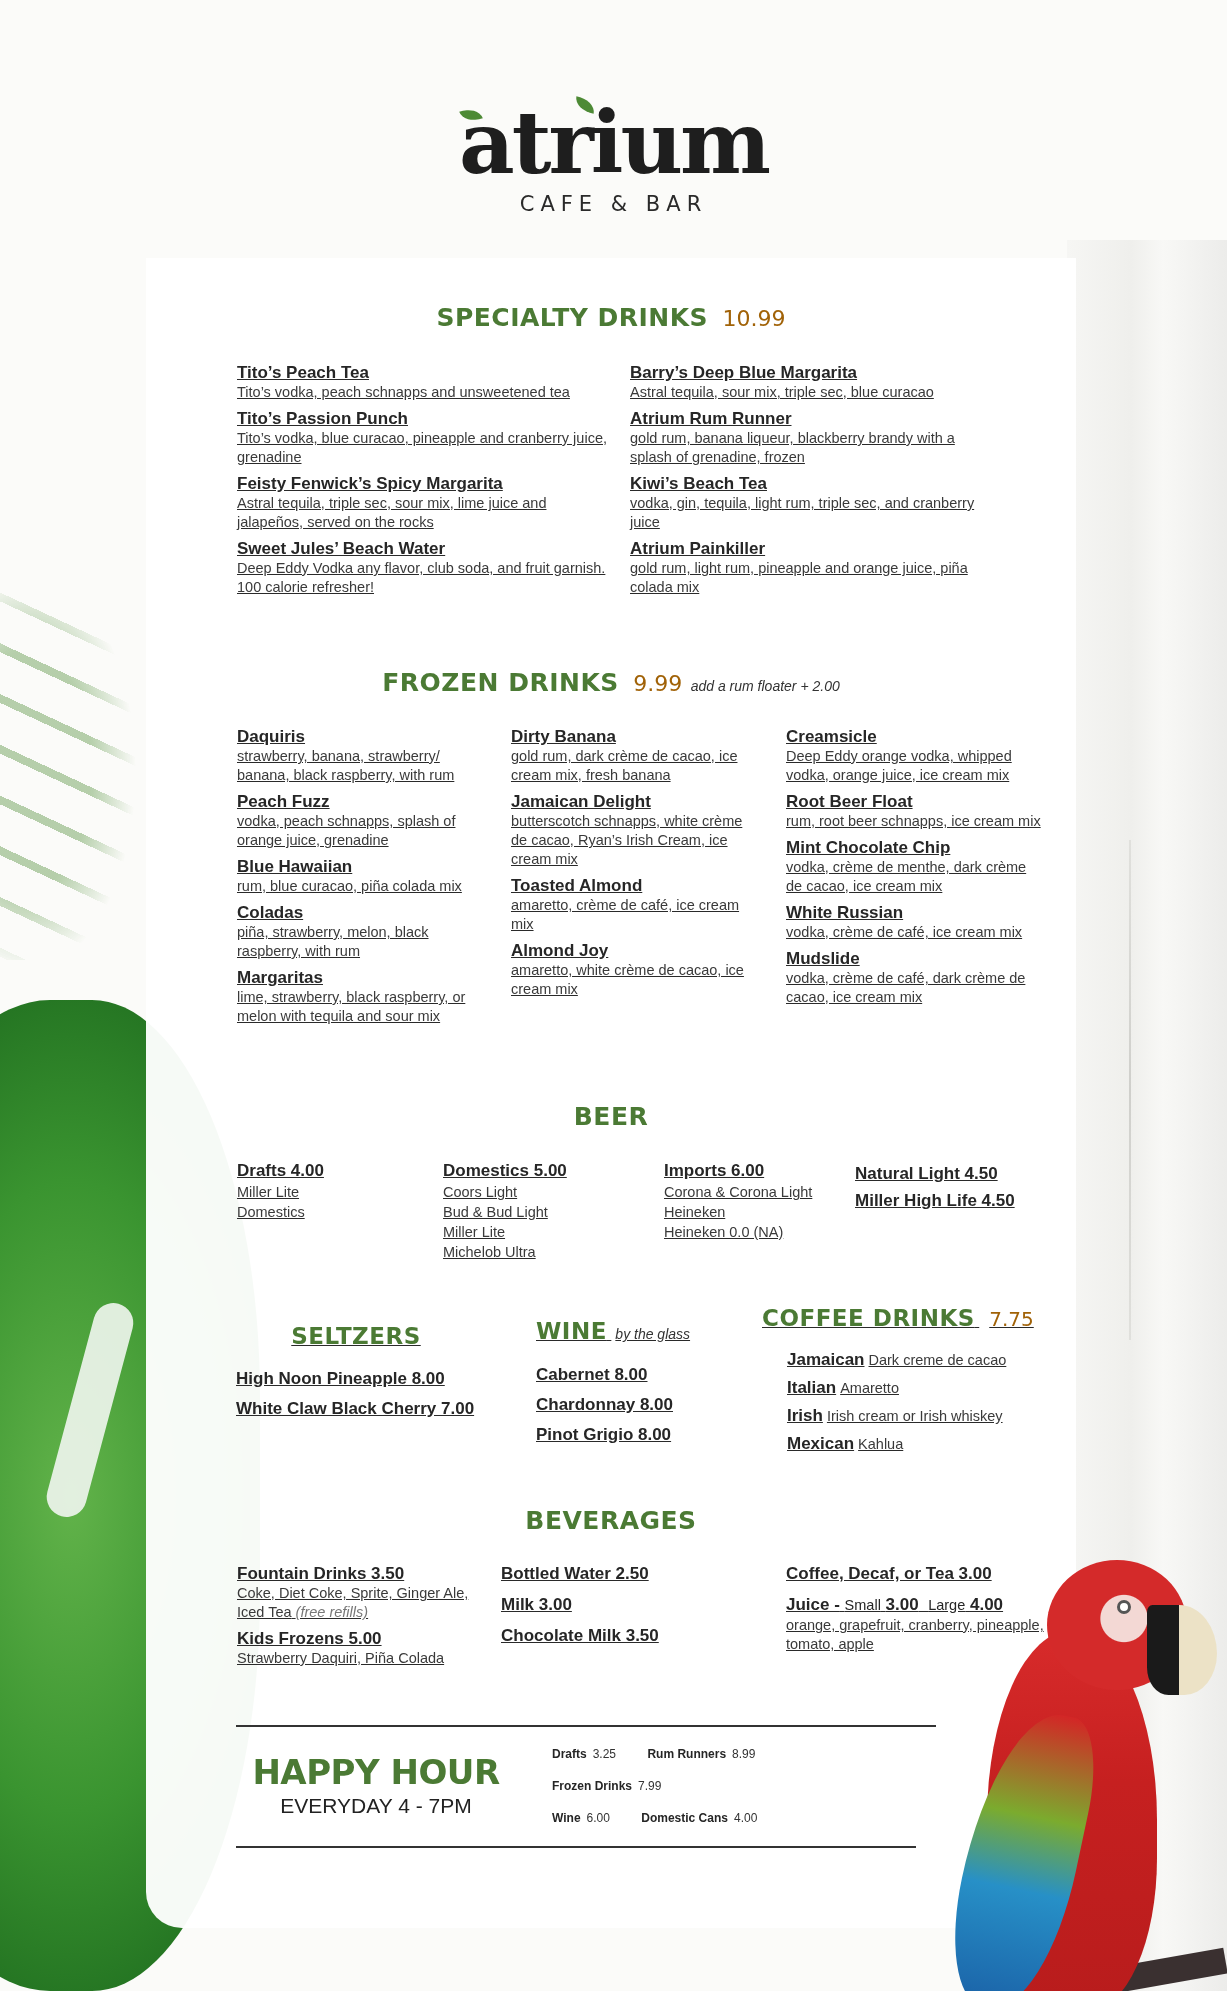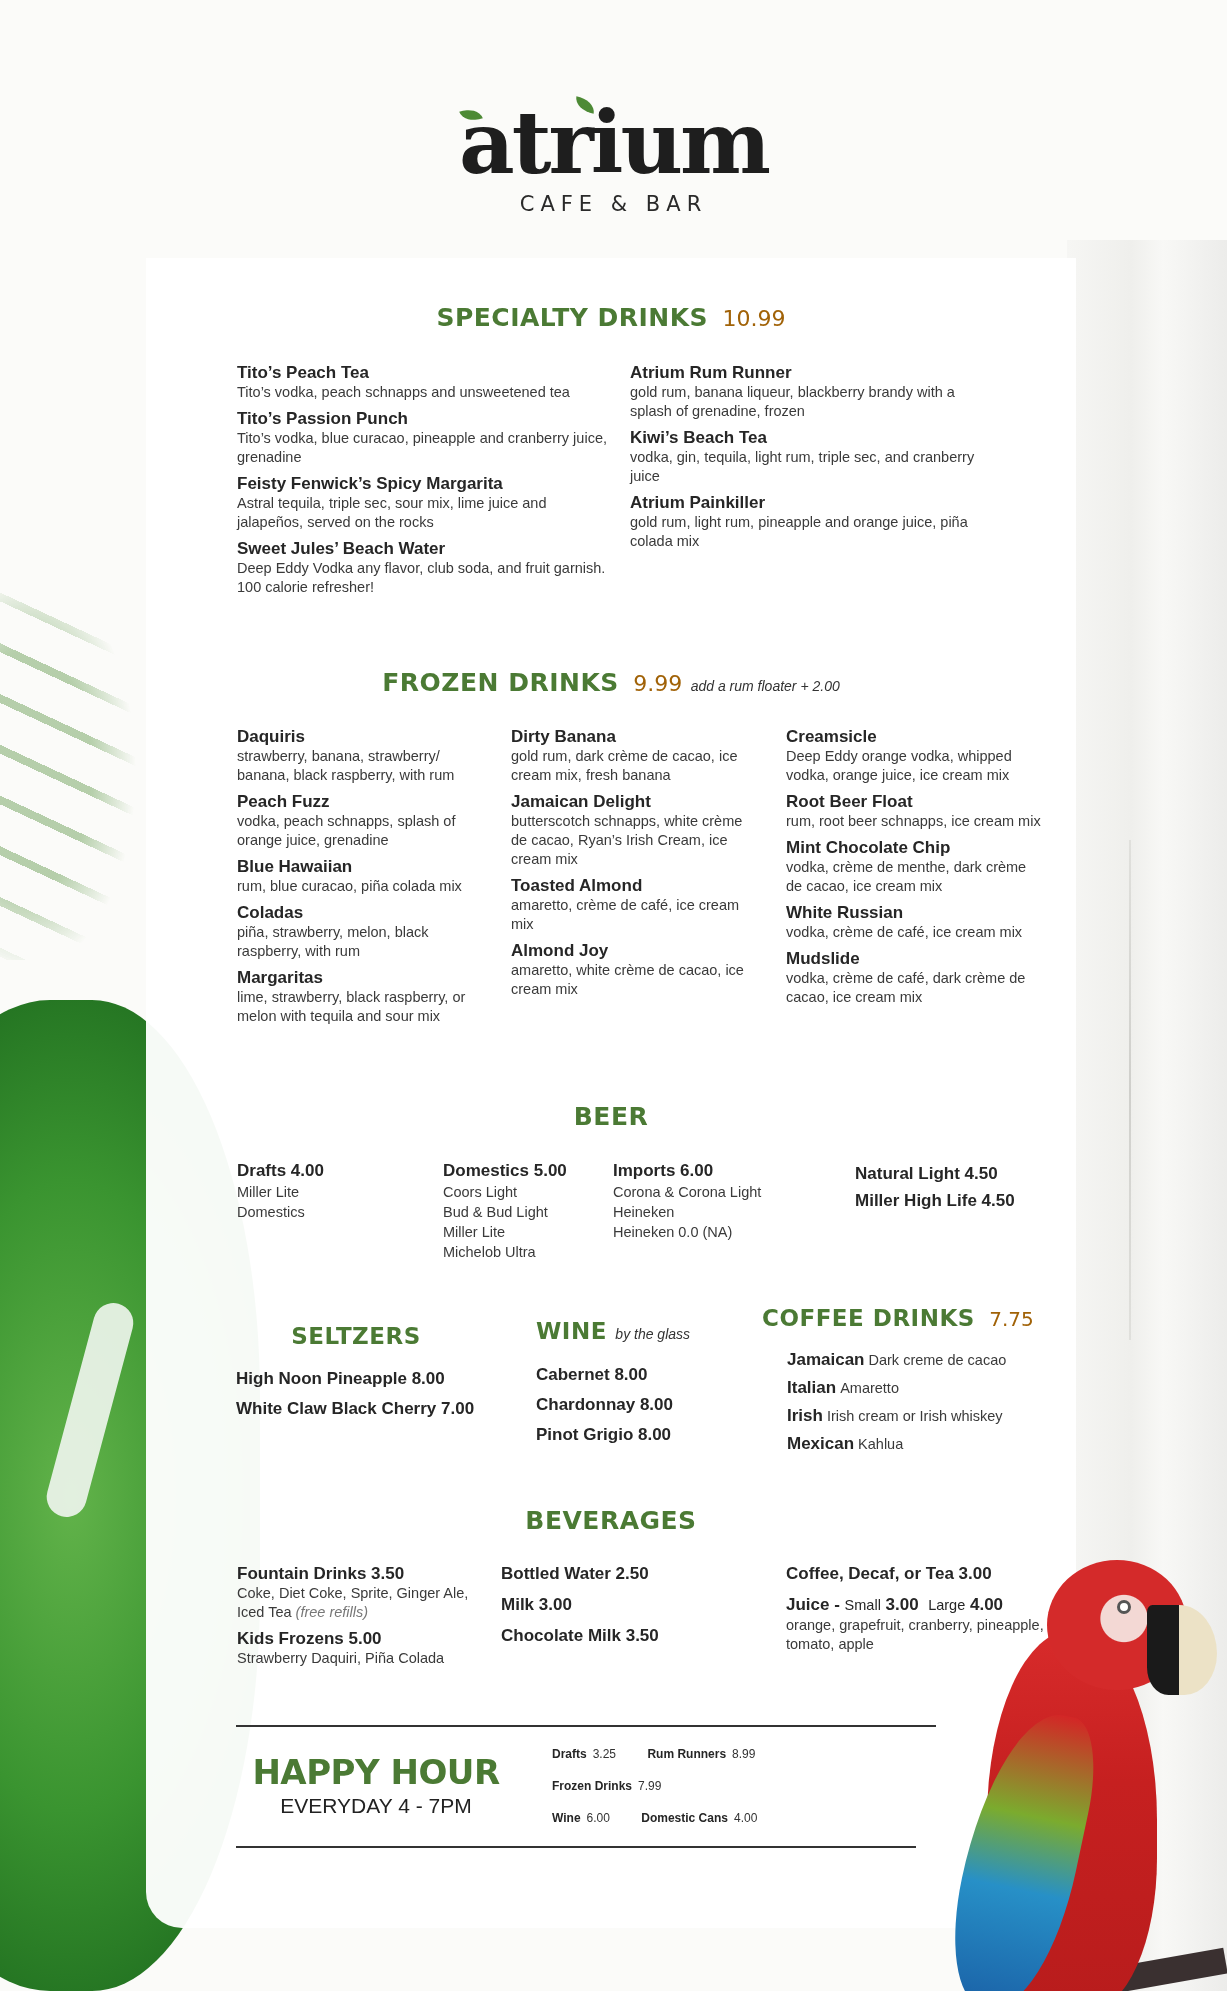--- a/index.html
+++ b/index.html
@@ -74,21 +74,21 @@
   }
   .logo-leaf { position: absolute; width: 20px; height: 14px; background: #4d8a35; border-radius: 0 100% 0 100%; }
   .logo-sub {
     margin-top: 6px; font-family: "DejaVu Sans", sans-serif; font-size: 21px; letter-spacing: 6px; color: #2a2a2a;
   }
   .sec-head { position: absolute; left: 146px; width: 930px; text-align: center; white-space: nowrap; }
   .sec-title { font-family: "DejaVu Sans", sans-serif; font-weight: 700; font-size: 25px; color: #4b7a34; letter-spacing: 0.5px; }
   .sec-price { font-family: "DejaVu Sans", sans-serif; font-size: 22px; color: #a16207; margin-left: 10px; }
   .sec-note { font-style: italic; font-size: 14px; color: #333; margin-left: 4px; }
 
-  .col { position: absolute; }
+  .col { position: absolute; text-decoration: underline; }
   .item-name { font-size: 17px; font-weight: 700; color: #262626; line-height: 21px; }
   .item-desc { font-size: 14.5px; color: #3a3a3a; line-height: 19px; margin-bottom: 6px; }
   .item { margin-bottom: 2px; }
 
   .beer-head { font-size: 17px; font-weight: 700; color: #262626; line-height: 22px; }
   .beer-line { font-size: 14.5px; color: #3a3a3a; line-height: 20px; }
   .list-line { font-size: 17px; font-weight: 700; color: #262626; line-height: 30px; }
   .coffee-line { font-size: 17px; line-height: 28px; }
   .coffee-line b { font-weight: 700; color: #262626; }
   .coffee-line span { font-size: 14.5px; color: #3a3a3a; margin-left: 4px; }
@@ -136,20 +136,24 @@
       <div class="item-name">Feisty Fenwick’s Spicy Margarita</div>
       <div class="item-desc">Astral tequila, triple sec, sour mix, lime juice and jalapeños, served on the rocks</div>
     </div>
   <div class="item">
       <div class="item-name">Sweet Jules’ Beach Water</div>
       <div class="item-desc">Deep Eddy Vodka any flavor, club soda, and fruit garnish. 100 calorie refresher!</div>
     </div>
 </div>
 <div class="col" style="left:630px; top:362px; width:360px;">
   <div class="item">
+      <div class="item-name">Barry’s Deep Blue Margarita</div>
+      <div class="item-desc">Astral tequila, sour mix, triple sec, blue curacao</div>
+    </div>
+  <div class="item">
       <div class="item-name">Atrium Rum Runner</div>
       <div class="item-desc">gold rum, banana liqueur, blackberry brandy with a splash of grenadine, frozen</div>
     </div>
   <div class="item">
       <div class="item-name">Kiwi’s Beach Tea</div>
       <div class="item-desc">vodka, gin, tequila, light rum, triple sec, and cranberry juice</div>
     </div>
   <div class="item">
       <div class="item-name">Atrium Painkiller</div>
       <div class="item-desc">gold rum, light rum, pineapple and orange juice, piña colada mix</div>
@@ -232,21 +236,21 @@
   <div class="beer-line">Miller Lite</div>
   <div class="beer-line">Domestics</div>
 </div>
 <div class="col" style="left:443px; top:1160px; width:190px;">
   <div class="beer-head">Domestics  5.00</div>
   <div class="beer-line">Coors Light</div>
   <div class="beer-line">Bud &amp; Bud Light</div>
   <div class="beer-line">Miller Lite</div>
   <div class="beer-line">Michelob Ultra</div>
 </div>
-<div class="col" style="left:613px; top:1160px; width:200px;">
+<div class="col" style="left:664px; top:1160px; width:200px;">
   <div class="beer-head">Imports  6.00</div>
   <div class="beer-line">Corona &amp; Corona Light</div>
   <div class="beer-line">Heineken</div>
   <div class="beer-line">Heineken 0.0 (NA)</div>
 </div>
 <div class="col" style="left:855px; top:1160px; width:200px;">
   <div class="beer-head" style="line-height:27px;">Natural Light  4.50</div>
   <div class="beer-head" style="line-height:27px;">Miller High Life  4.50</div>
 </div>
 

